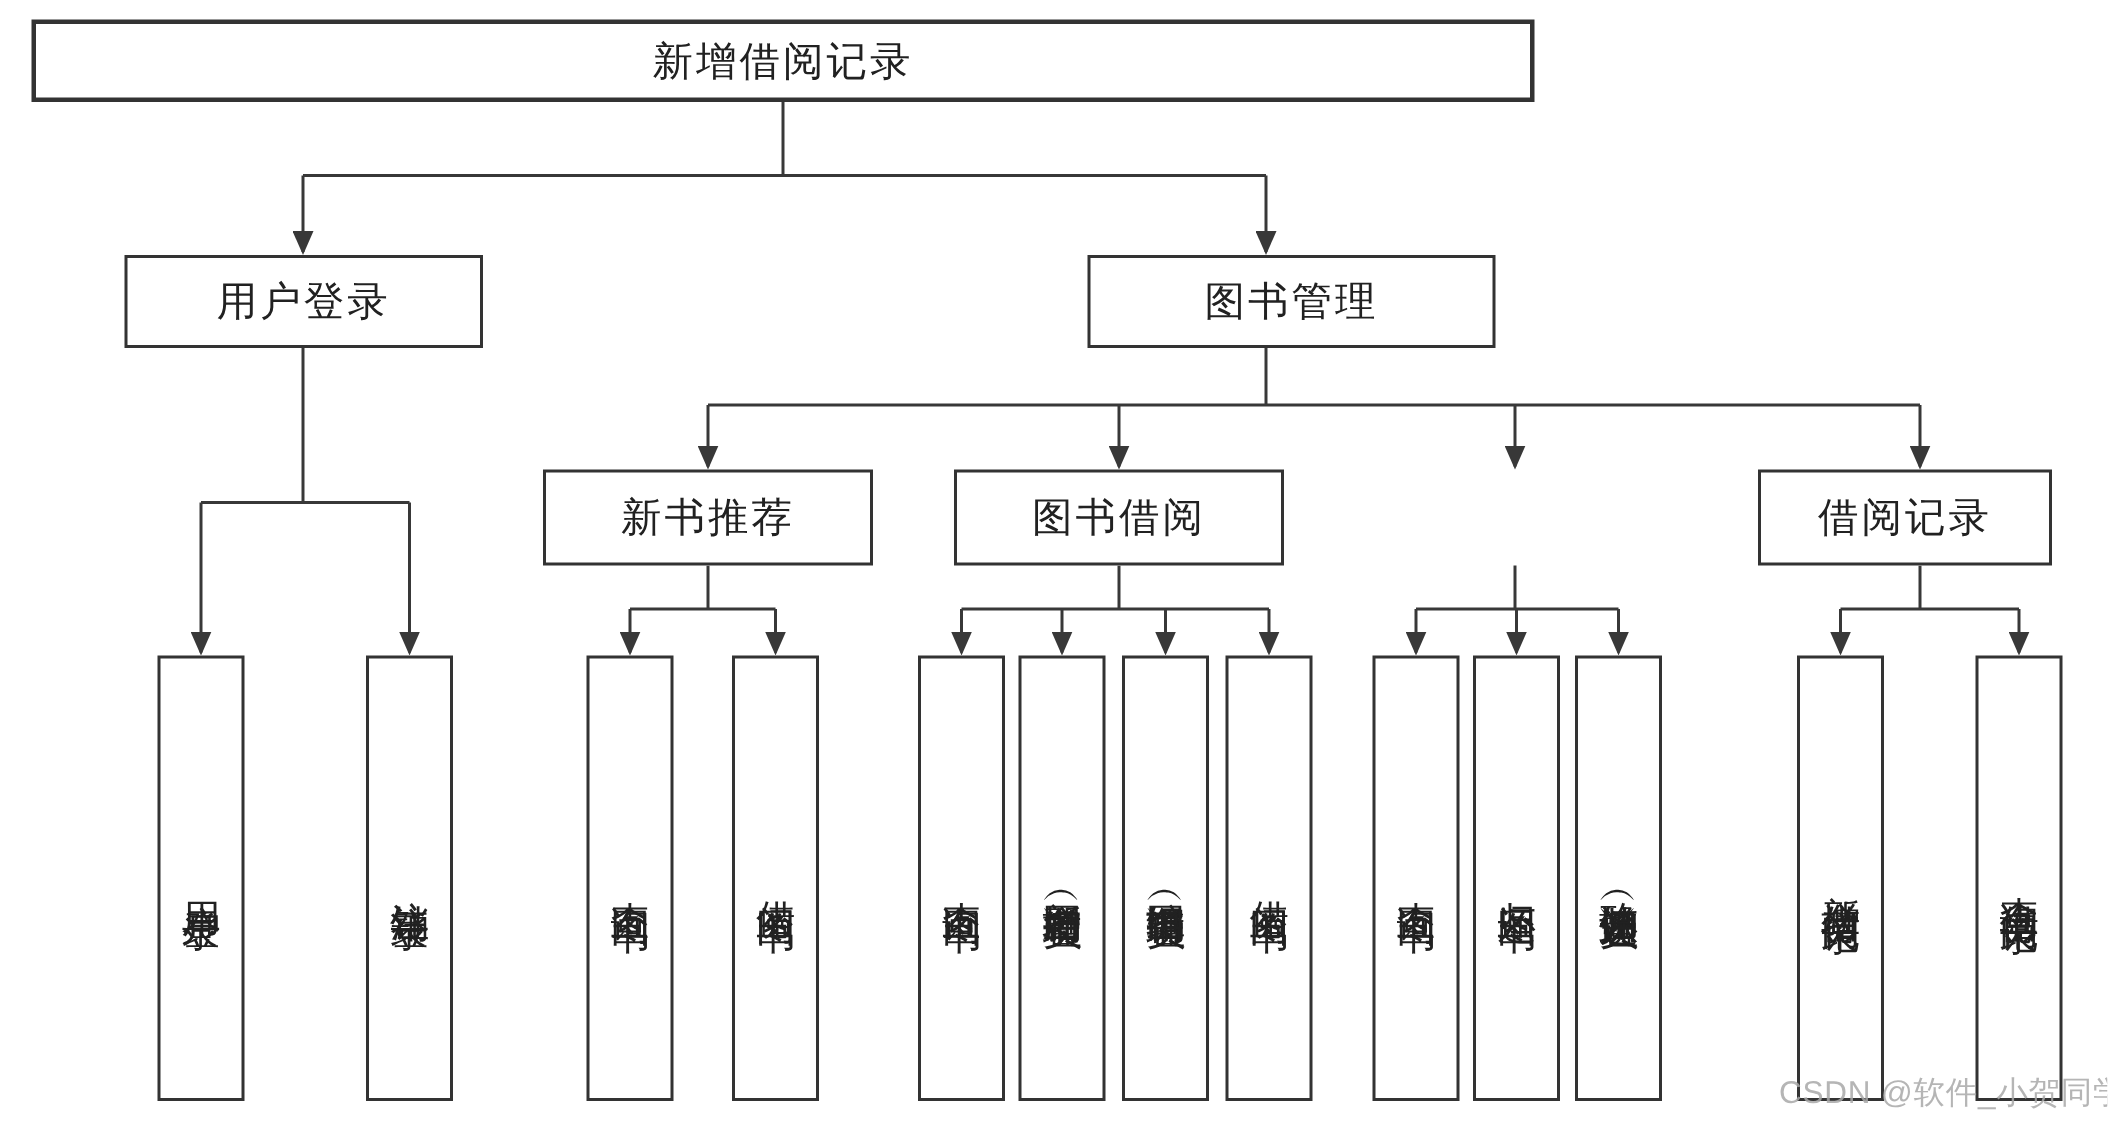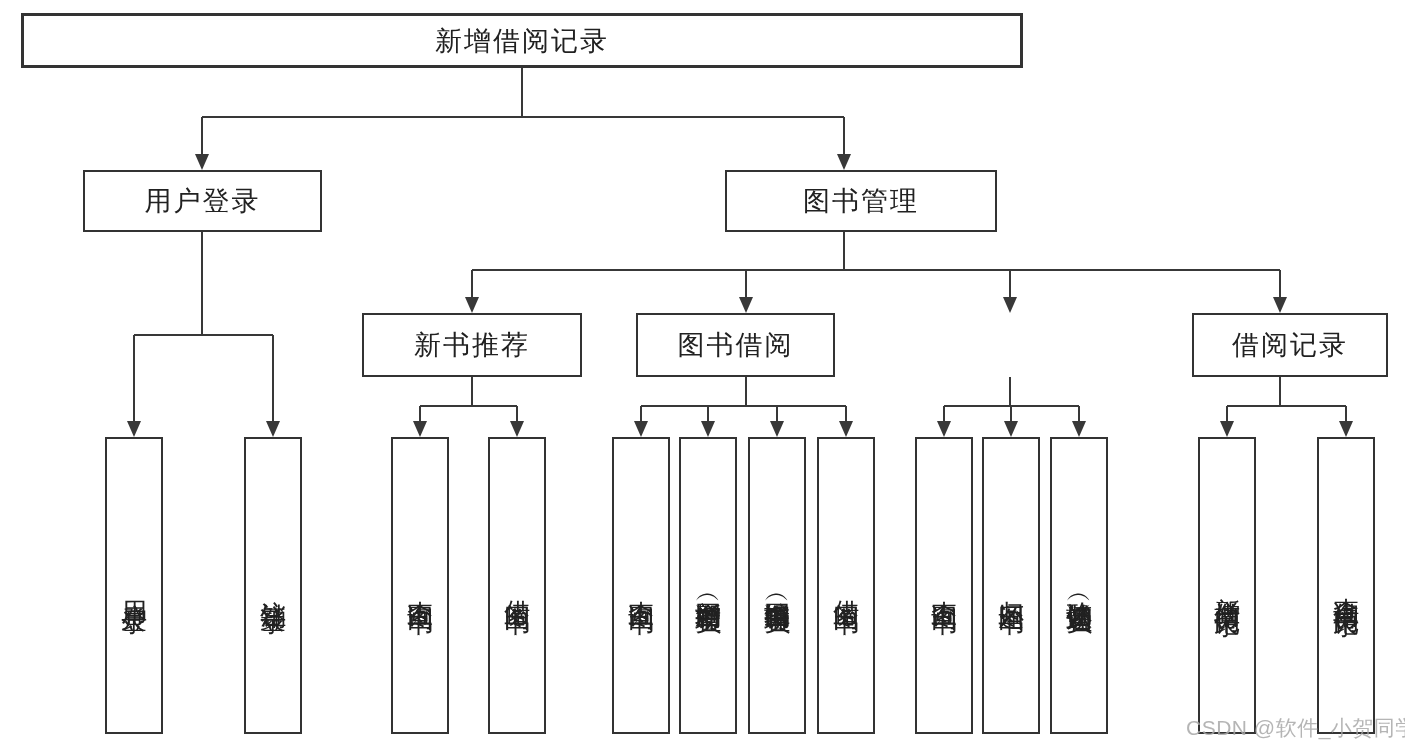--- a/index.html
+++ b/index.html
@@ -119,24 +119,24 @@
   <div class="node h-node" style="left:83px; top:170px; width:239px; height:62px;">
     <span>用户登录</span>
   </div>
   <div class="node h-node" style="left:725px; top:170px; width:272px; height:62px;">
     <span>图书管理</span>
   </div>
 
   <div class="node h-node" style="left:362px; top:313px; width:220px; height:64px;">
     <span>新书推荐</span>
   </div>
-  <div class="node h-node" style="left:636px; top:313px; width:199px; height:64px;">
+  <div class="node h-node" style="left:636px; top:313px; width:220px; height:64px;">
     <span>图书借阅</span>
   </div>
-  <div class="node h-node" style="left:1172px; top:313px; width:196px; height:64px;margin-left:20px;">
+  <div class="node h-node" style="left:1172px; top:313px; width:196px; height:64px;">
     <span>借阅记录</span>
   </div>
 
   <div class="node v-node" style="left:105px;">
     <span class="v-label">用户登录</span>
   </div>
   <div class="node v-node" style="left:244px;">
     <span class="v-label">注销登录</span>
   </div>
 

